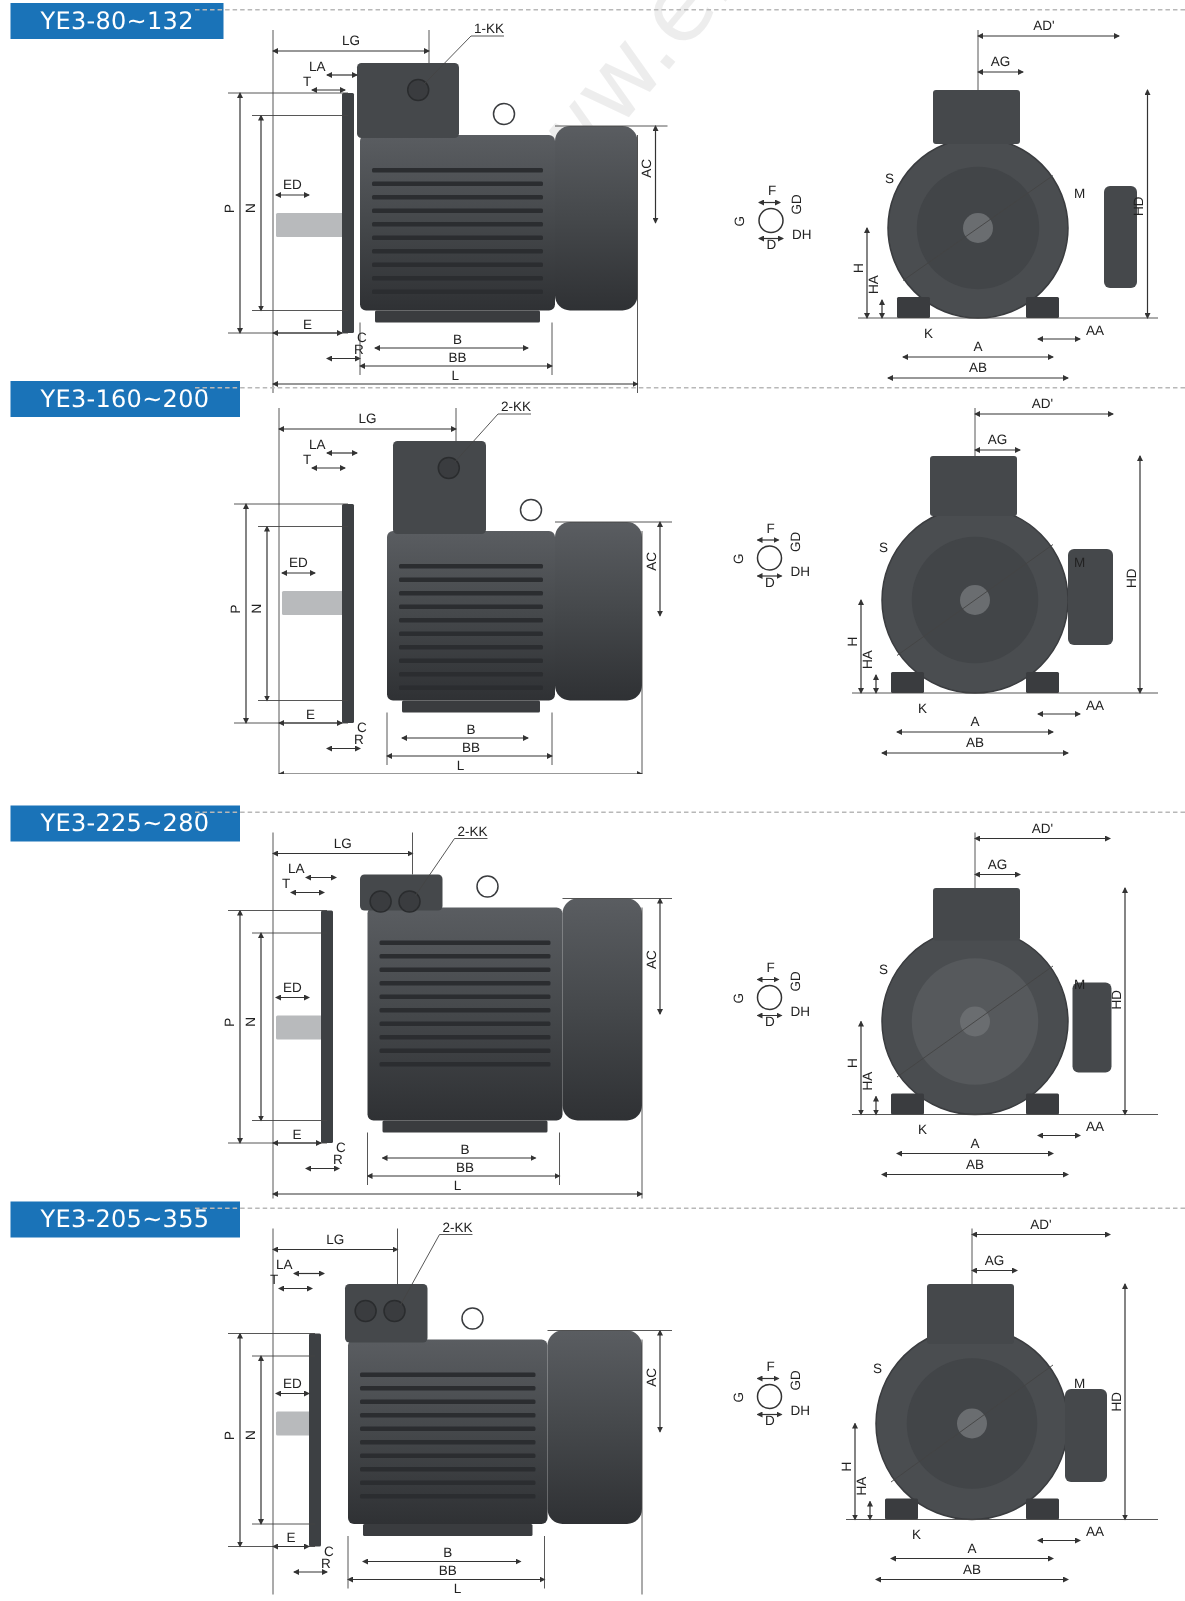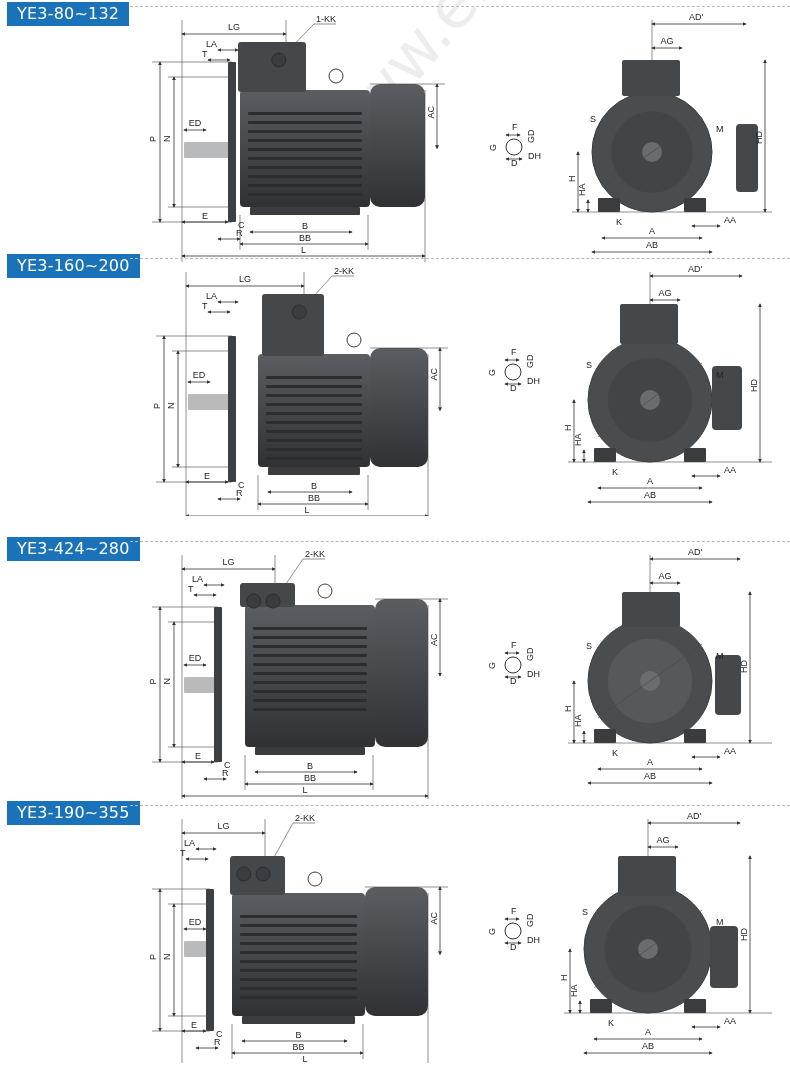--- a/index.html
+++ b/index.html
@@ -1,19 +1,19 @@
 <!DOCTYPE html>
 <html><head>
 <meta charset="utf-8">
 <style>
   html, body { margin:0; padding:0; background:#ffffff; }
   body { width:790px; height:1067px; position:relative; overflow:hidden;
          font-family:"Liberation Sans", sans-serif; color:#222; }
   .section { position:absolute; left:0; width:790px; }
-  .tag { position:absolute; left:7px; top:0; height:24px; padding:0 10px;
+  .tag { position:absolute; left:7px; top:0; height:24px; padding:0 20px;
          background:#1a73b8; color:#fff; font-size:16px; line-height:24px;
          font-family:"DejaVu Sans", sans-serif; letter-spacing:0.2px; }
   .rule { position:absolute; left:130px; right:0; top:4px; border-top:1px dashed #b8b8b8; }
   svg { position:absolute; left:0; top:0; }
   .lbl { font-family:"Liberation Sans", sans-serif; font-size:9px; fill:#222; }
   .dim { stroke:#333; stroke-width:0.8; fill:none; }
   .ext { stroke:#444; stroke-width:0.6; fill:none; }
   .watermark { position:absolute; left:300px; top:130px; width:330px; font-size:64px;
                color:rgba(0,0,0,0.07); transform:rotate(-50deg); transform-origin:left top;
                font-family:"DejaVu Sans", sans-serif; pointer-events:none; white-space:nowrap; }
@@ -248,21 +248,21 @@
           <line x1="598" y1="234" x2="702" y2="234" class="dim" marker-start="url(#arr)" marker-end="url(#arr)"></line>
           <text x="650" y="230" class="lbl" text-anchor="middle">A</text>
           <line x1="588" y1="248" x2="712" y2="248" class="dim" marker-start="url(#arr)" marker-end="url(#arr)"></line>
           <text x="650" y="244" class="lbl" text-anchor="middle">AB</text>
           <line x1="692" y1="222" x2="720" y2="222" class="dim" marker-start="url(#arr)" marker-end="url(#arr)"></line>
           <text x="724" y="219" class="lbl">AA</text>
         </g>
       </svg>
     </div>
     <div class="section" style="top: 537px; height: 262px;">
-      <div class="tag">YE3-424~280</div>
+      <div class="tag">YE3-225~280</div>
       <div class="rule"></div>
       <svg width="790" height="262">
         <defs>
           <marker id="arr" viewBox="0 0 6 6" refX="5" refY="3" markerWidth="5" markerHeight="5" orient="auto-start-reverse">
             <path d="M0,0 L6,3 L0,6 z" fill="#333"></path>
           </marker>
   <linearGradient id="g2" x1="0" y1="0" x2="0" y2="1">
             <stop offset="0" stop-color="#5a5d61"></stop>
             <stop offset="0.5" stop-color="#45484b"></stop>
             <stop offset="1" stop-color="#2f3134"></stop>
@@ -364,21 +364,21 @@
           <line x1="598" y1="232" x2="702" y2="232" class="dim" marker-start="url(#arr)" marker-end="url(#arr)"></line>
           <text x="650" y="228" class="lbl" text-anchor="middle">A</text>
           <line x1="588" y1="246" x2="712" y2="246" class="dim" marker-start="url(#arr)" marker-end="url(#arr)"></line>
           <text x="650" y="242" class="lbl" text-anchor="middle">AB</text>
           <line x1="692" y1="220" x2="720" y2="220" class="dim" marker-start="url(#arr)" marker-end="url(#arr)"></line>
           <text x="724" y="217" class="lbl">AA</text>
         </g>
       </svg>
     </div>
     <div class="section" style="top: 801px; height: 262px;">
-      <div class="tag">YE3-190~355</div>
+      <div class="tag">YE3-205~355</div>
       <div class="rule"></div>
       <svg width="790" height="262">
         <defs>
           <marker id="arr" viewBox="0 0 6 6" refX="5" refY="3" markerWidth="5" markerHeight="5" orient="auto-start-reverse">
             <path d="M0,0 L6,3 L0,6 z" fill="#333"></path>
           </marker>
   <linearGradient id="g3" x1="0" y1="0" x2="0" y2="1">
             <stop offset="0" stop-color="#5a5d61"></stop>
             <stop offset="0.5" stop-color="#45484b"></stop>
             <stop offset="1" stop-color="#2f3134"></stop>

